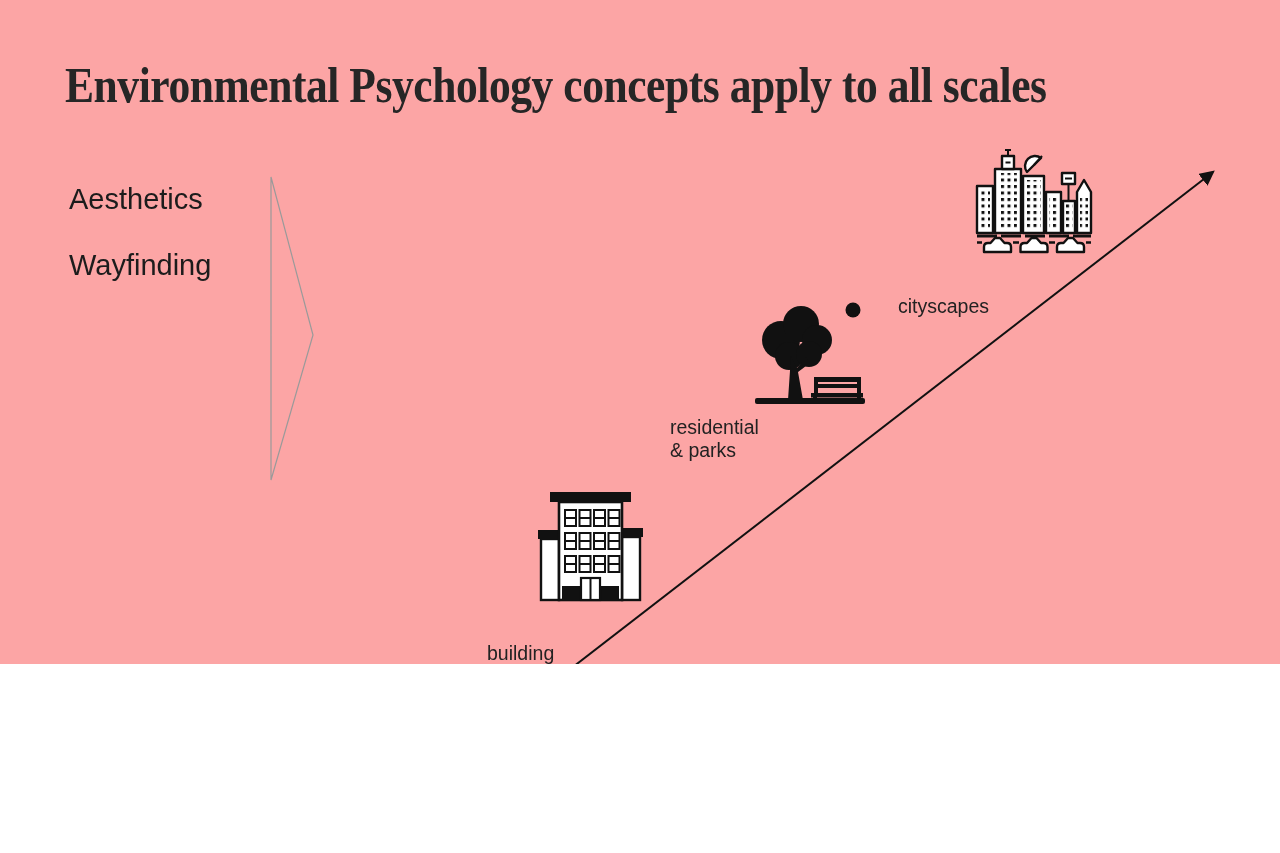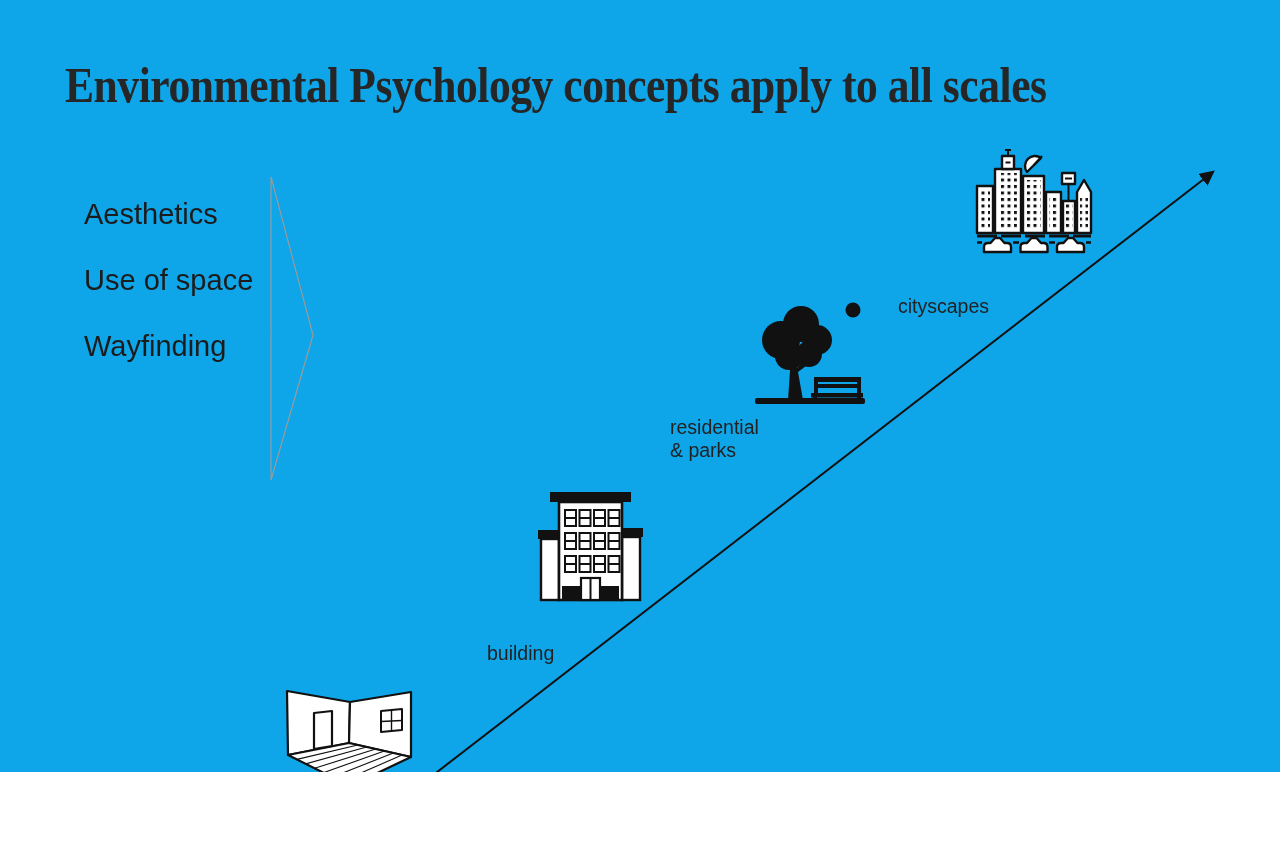--- a/index.html
+++ b/index.html
@@ -1,27 +1,27 @@
 <!DOCTYPE html>
 <html><head>
 <meta charset="utf-8">
 <style>
   html,body{margin:0;padding:0;background:#fff;}
   .slide{
-    position:relative;width:1280px;height:772px;background:#0ea5e9;overflow:hidden;
+    position:relative;width:1280px;height:664px;background:#fca5a5;overflow:hidden;
     font-family:"Liberation Sans", sans-serif;color:#1c1c1c;
   }
   .title{
     position:absolute;left:65px;top:56px;margin:0;
     font-family:"Liberation Serif", serif;font-weight:700;
     font-size:50px;letter-spacing:-0.5px;color:#262626;white-space:nowrap;
     transform:scaleX(0.87);transform-origin:0 50%;
   }
   .concepts{
-    position:absolute;left:68px;top:180px;margin:16px;padding:0;list-style:none;
+    position:absolute;left:68px;top:180px;margin:1px;padding:0;list-style:none;
     font-size:29px;font-weight:300;color:#1c1c1c;
   }
   .concepts li{height:36px;line-height:36px;margin-bottom:30px;white-space:nowrap;}
   .decor{position:absolute;left:0;top:0;pointer-events:none;}
   .icon{position:absolute;}
   .scale-label{
     position:absolute;font-size:19.5px;font-weight:300;color:#222;
     line-height:23px;white-space:pre-line;
   }
   .lbl-room{left:252px;top:771px;margin-top:22px;}
@@ -31,21 +31,20 @@
 </style>
 </head>
 <body>
 
 <div class="slide">
 
   <h1 class="title">Environmental Psychology concepts apply to all scales</h1>
 
   <ul class="concepts">
     <li>Aesthetics</li>
-    <li>Use of space</li>
     <li>Wayfinding</li>
   </ul>
 
   <svg class="decor" width="1280" height="853" viewBox="0 0 1280 853">
     <defs>
       <marker id="ah" viewBox="0 0 10 10" refX="8.5" refY="5" markerWidth="7.5" markerHeight="7.5" orient="auto-start-reverse">
         <path d="M0,0 L10,5 L0,10 z" fill="#111"></path>
       </marker>
     </defs>
     <polygon points="271,177 313,335 271,480" fill="none" stroke="#9a9a9a" stroke-width="1.2"></polygon>

